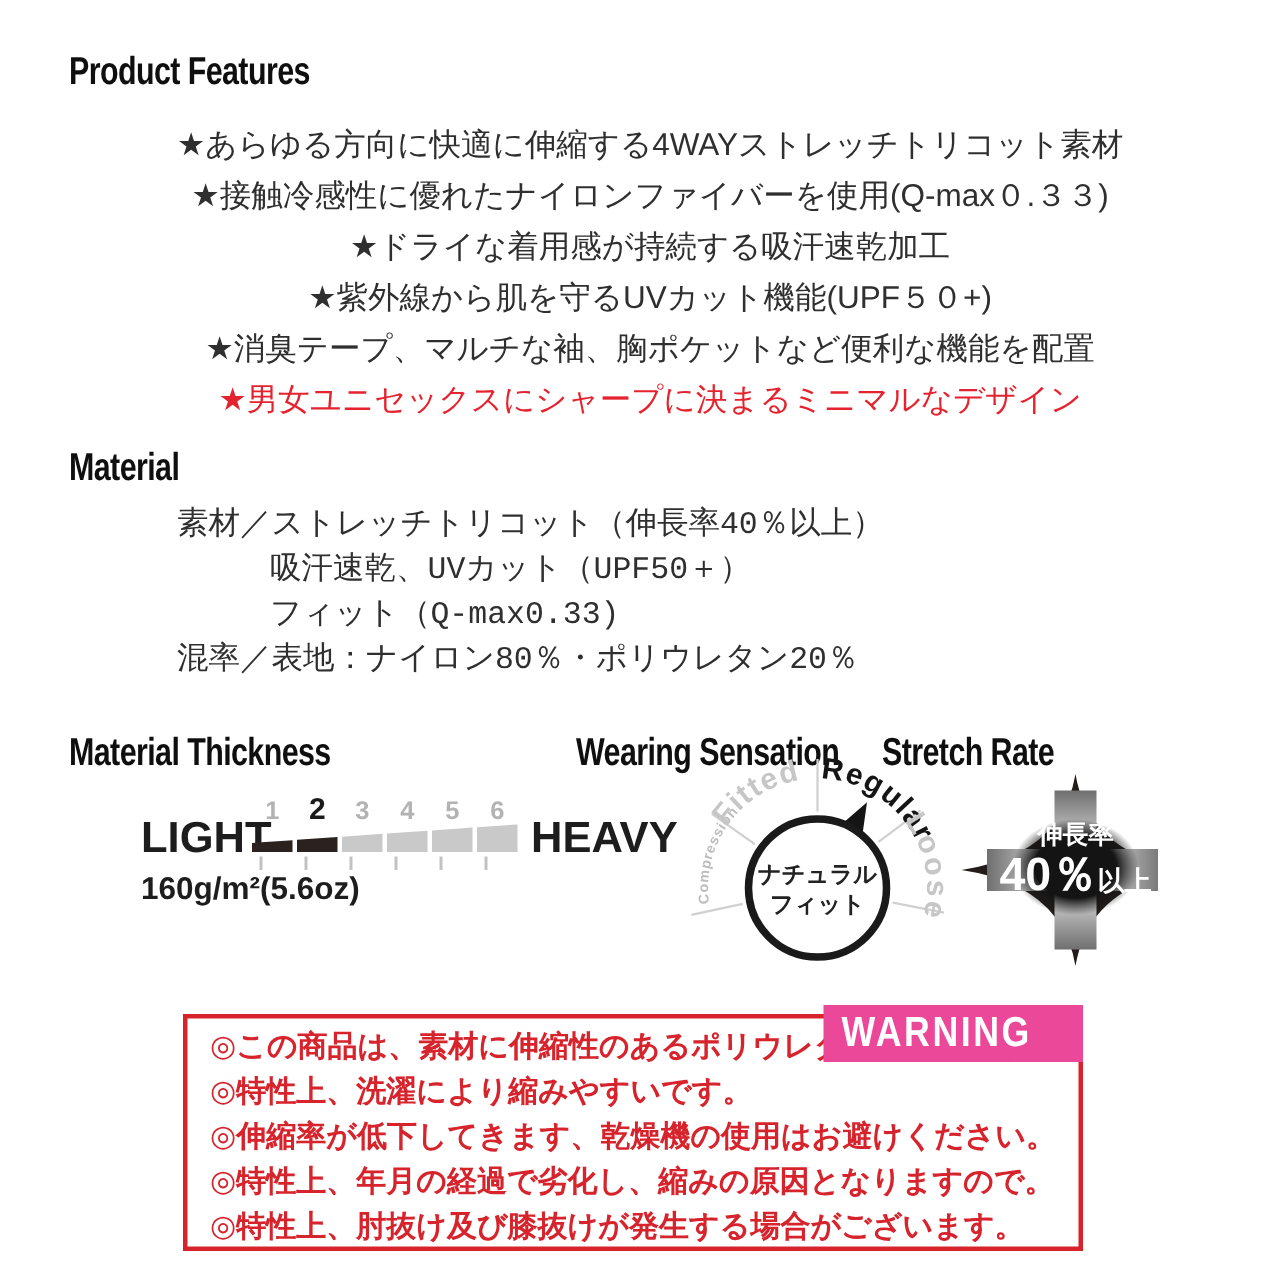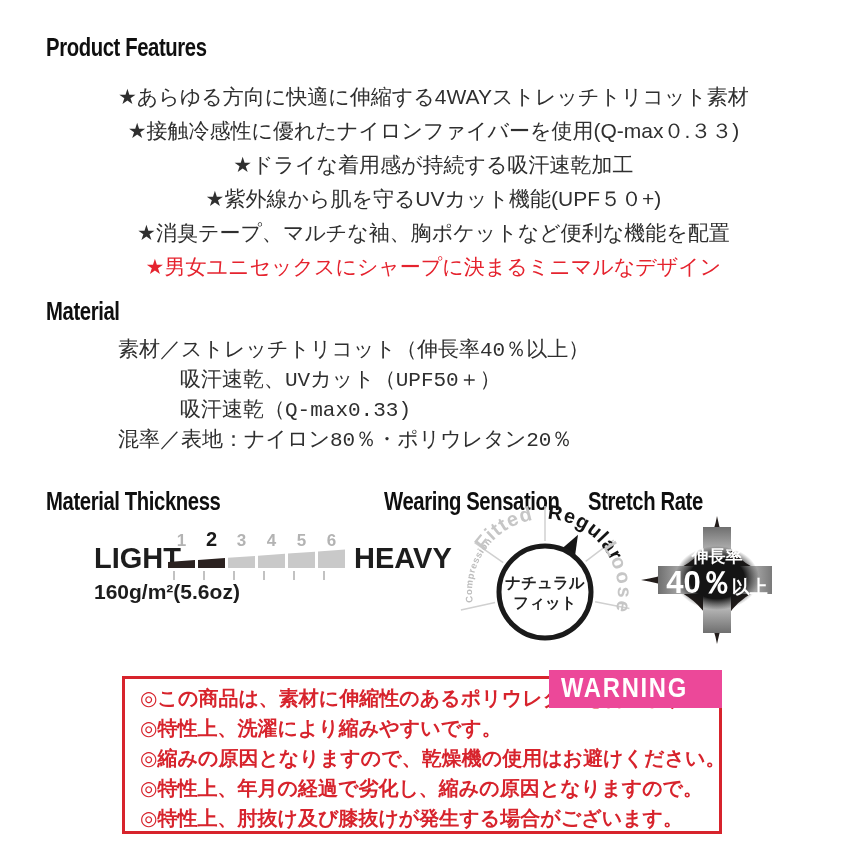--- a/index.html
+++ b/index.html
@@ -52,21 +52,21 @@
     <li>★消臭テープ、マルチな袖、胸ポケットなど便利な機能を配置</li>
     <li class="red">★男女ユニセックスにシャープに決まるミニマルなデザイン</li>
   </ul>
 
   <h2 class="hd" style="left:46px;top:296px;">
     <span class="cond">Material</span>
   </h2>
   <div class="material-lines">
     <div>素材／ストレッチトリコット（伸長率40％以上）</div>
     <div class="indent">吸汗速乾、UVカット（UPF50＋）</div>
-    <div class="indent">吸汗速乾（Q-max0.33)</div>
+    <div class="indent">フィット（Q-max0.33)</div>
     <div>混率／表地：ナイロン80％・ポリウレタン20％</div>
   </div>
 
   <h2 class="hd" style="left:46px;top:486px;">
     <span class="cond">Material Thickness</span>
   </h2>
   <svg class="svg-abs" style="left:88px;top:522px;" width="360" height="85" viewBox="0 0 360 85">
 
     <text x="6" y="46" font-size="29" font-weight="800" fill="#1d1d1d">LIGHT</text>
     <text x="266" y="46" font-size="29" font-weight="800" fill="#1d1d1d">HEAVY</text>
@@ -167,19 +167,19 @@
     <text x="83" y="87" text-anchor="middle" fill="#ffffff"><tspan font-size="31" font-weight="800">40％</tspan><tspan font-size="18" font-weight="800">以上</tspan></text>
   </svg>
 
   <div class="warnbox">
     <div class="warn-tag">
       <span class="cond">WARNING</span>
     </div>
     <div class="warn-lines">
       <div>◎この商品は、素材に伸縮性のあるポリウレタンを含みます。</div>
       <div>◎特性上、洗濯により縮みやすいです。</div>
-      <div>◎縮みの原因となりますので、乾燥機の使用はお避けください。</div>
+      <div>◎伸縮率が低下してきます、乾燥機の使用はお避けください。</div>
       <div>◎特性上、年月の経過で劣化し、縮みの原因となりますので。</div>
       <div>◎特性上、肘抜け及び膝抜けが発生する場合がございます。</div>
     </div>
   </div>
 
 </div>
 
 </body></html>

